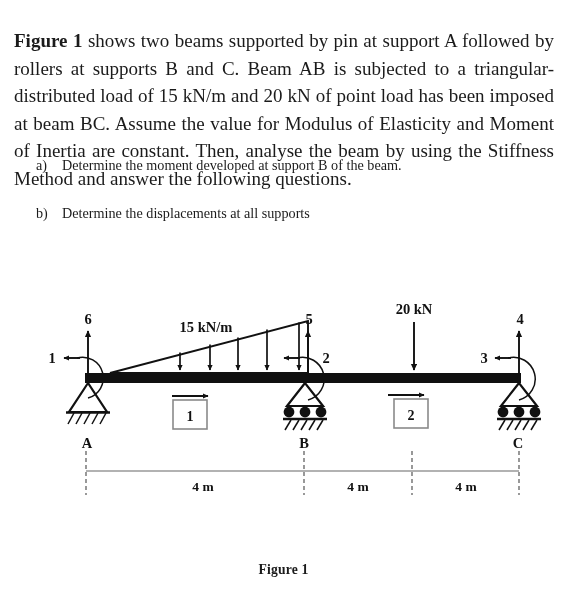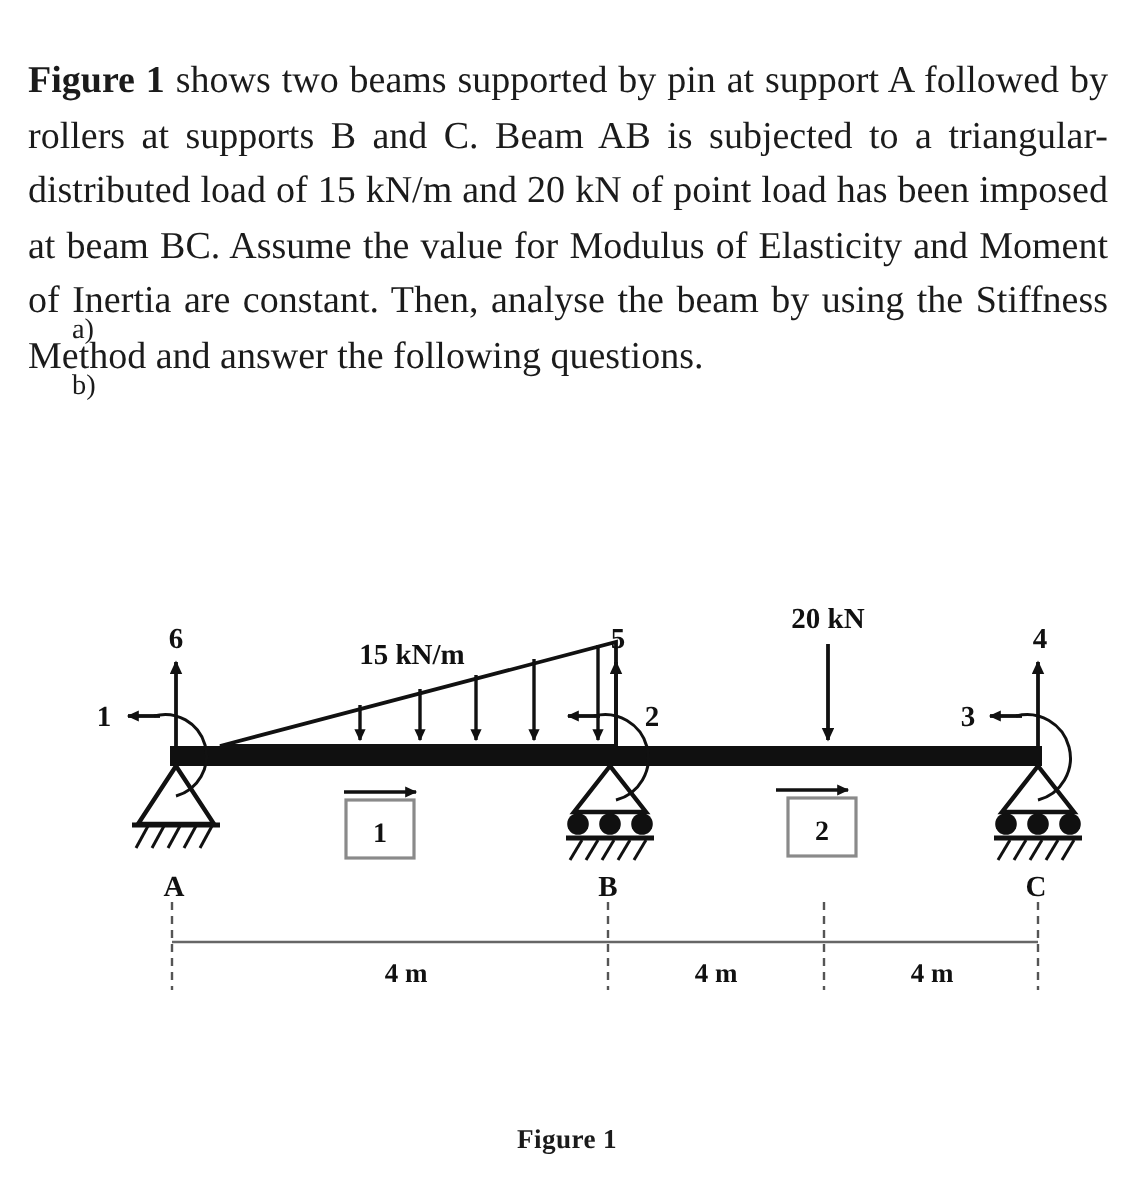--- a/index.html
+++ b/index.html
@@ -82,23 +82,25 @@
 
 <div id="page">
 
   <p class="prose">
     <b>Figure 1</b><span> shows two beams supported by pin at support A followed by rollers at supports B and C. Beam AB is subjected to a triangular-distributed load of 15 kN/m and 20 kN of point load has been imposed at beam BC. Assume the value for Modulus of Elasticity and Moment of Inertia are constant. Then, analyse the beam by using the Stiffness Method and answer the following questions.</span>
   </p>
 
   <div class="qlist">
     <div class="qitem">
       <span class="qmark">a)</span>
+      <span>Determine the moment developed at support B of the beam.</span>
     </div>
     <div class="qitem">
       <span class="qmark">b)</span>
+      <span>Determine the displacements at all supports</span>
     </div>
   </div>
 
   <div class="figwrap">
     <svg width="567" height="250" viewBox="0 0 567 250">
       <defs>
         <marker id="arrHead" markerWidth="8" markerHeight="8" refX="6.2" refY="3.2" orient="auto" markerUnits="userSpaceOnUse">
           <path d="M0,0 L7,3.2 L0,6.4 z" fill="#111111"></path>
         </marker>
         <marker id="arrHeadSm" markerWidth="7" markerHeight="7" refX="5.4" refY="2.8" orient="auto" markerUnits="userSpaceOnUse">

